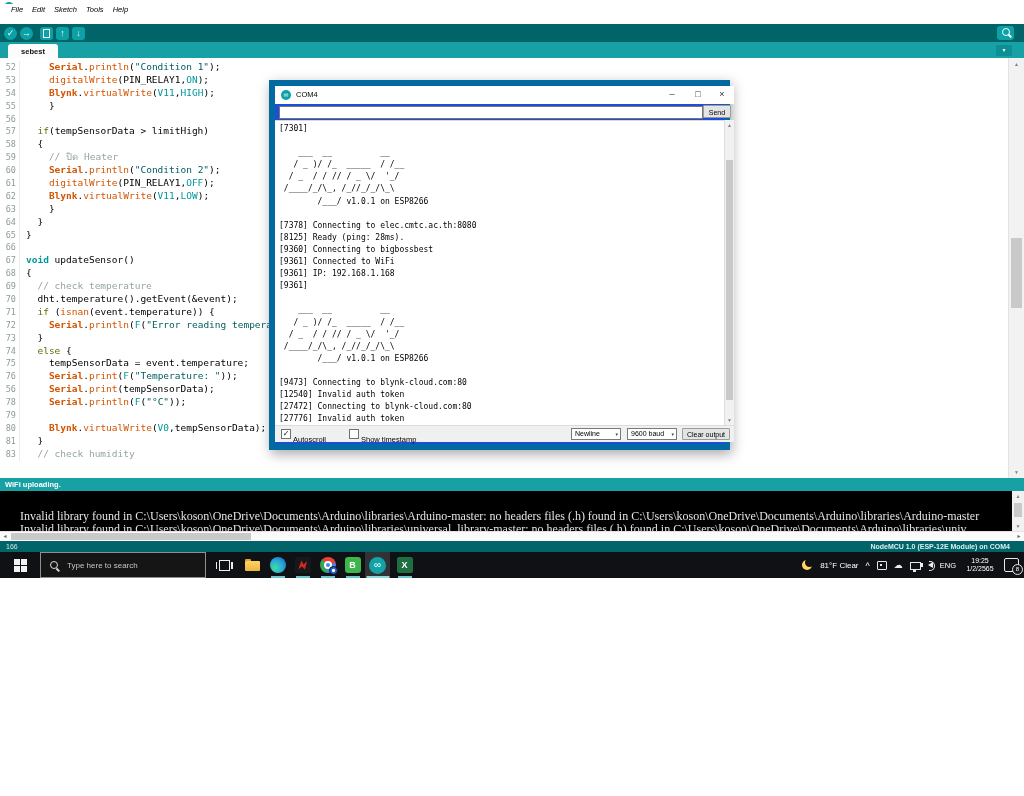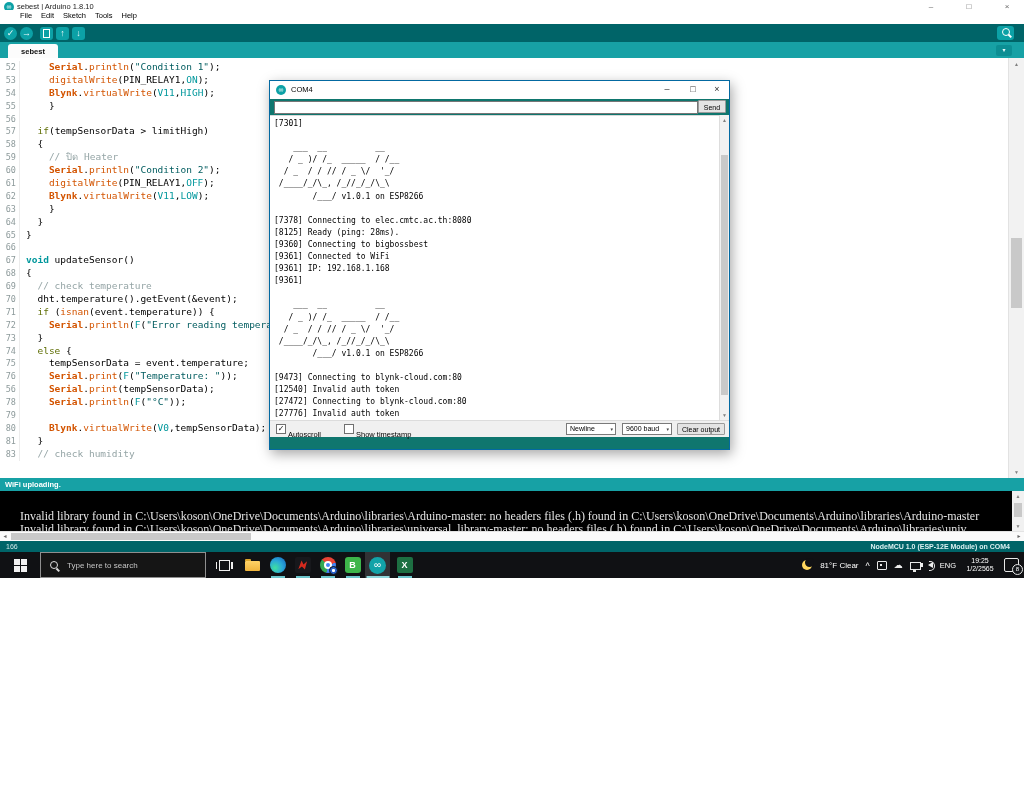--- a/index.html
+++ b/index.html
@@ -6,22 +6,22 @@
   .stage{position:relative;width:1024px;height:796px;background:#fff;overflow:hidden;
          font-family:"Liberation Sans",sans-serif;-webkit-font-smoothing:antialiased;}
 
   
   .ide{position:absolute;left:0;top:0;width:1024px;height:552px;background:#fff;}
   .titlebar{position:absolute;left:0;top:0;width:1024px;height:14px;background:#fff;}
   .app-ico{position:absolute;left:4px;top:2px;width:10px;height:10px;border-radius:50%;
            background:#0ca1a6;color:#fff;font-size:7px;line-height:10px;text-align:center;}
   .titlebar .t-text{position:absolute;left:17px;top:0;font-size:7.5px;line-height:14px;color:#222;}
   .wbtn{position:absolute;top:0;width:22px;height:14px;text-align:center;line-height:14px;font-size:8px;color:#666;}
-  .menubar{position:absolute;left:0;top:10px;width:1024px;height:10px;background:#fff;
-           display:flex;align-items:center;padding-left:20px;gap:9px;box-sizing:border-box;}
+  .menubar{position:absolute;left:0;top:4px;width:1024px;height:10px;background:#fff;
+           display:flex;align-items:center;padding-left:11px;gap:9px;box-sizing:border-box;font-style:italic;}
   .menubar span{font-size:7.5px;color:#000;}
   .toolbar{position:absolute;left:0;top:24px;width:1024px;height:18px;background:#006468;}
   .tbtn{position:absolute;top:2.5px;width:13px;height:13px;background:#0ca1a6;color:#eef9f9;
         font-size:9px;line-height:13px;text-align:center;}
   .round{border-radius:50%;} .sqr{border-radius:3px;}
   .page-glyph{width:5px;height:7px;border:1px solid #fff;margin:2px auto 0 auto;}
   .lens{width:6px;height:6px;border:1.5px solid #fff;border-radius:50%;position:relative;margin:2px auto 0 auto;}
   .lens::after{content:"";position:absolute;width:4px;height:1.5px;background:#fff;transform:rotate(45deg);right:-3px;bottom:-1px;}
   .tabbar{position:absolute;left:0;top:42px;width:1024px;height:16px;background:#17a1a5;}
   .tab{position:absolute;left:8px;top:2px;width:50px;height:14px;background:#fcfcfc;border-radius:3px 3px 0 0;
@@ -51,22 +51,22 @@
   .con-scroll{position:absolute;left:1012px;top:491px;width:12px;height:40px;background:#f1f1f1;}
   .con-thumb{position:absolute;left:2px;top:12px;width:8px;height:14px;background:#c9c9c9;}
   .hscroll{position:absolute;left:0;top:531px;width:1024px;height:10px;background:#fafafa;border-top:1px solid #e3e3e3;box-sizing:border-box;}
   .h-arrow{position:absolute;top:0;width:10px;height:9px;font-size:5px;color:#666;text-align:center;line-height:9px;}
   .h-thumb{position:absolute;left:11px;top:1px;width:240px;height:7px;background:#c9c9c9;}
   .footer{position:absolute;left:0;top:541px;width:1024px;height:11px;background:#006468;}
   .footer .ln{position:absolute;left:6px;font-size:7px;color:#cfe8e9;line-height:11px;}
   .footer .board{position:absolute;right:14px;font-size:7px;font-weight:bold;color:#d9f0f1;line-height:11px;}
 
   
-  .monitor{position:absolute;left:269px;top:80px;width:461px;height:370px;background:#0f766e;
-           border:1px solid #0369a1;box-shadow:2px 4px 12px rgba(0,0,0,.35);z-index:10;box-sizing:border-box;}
+  .monitor{position:absolute;left:269px;top:80px;width:461px;height:370px;background:#1d4ed8;
+           border:6px solid #0369a1;box-shadow:2px 4px 12px rgba(0,0,0,.35);z-index:10;box-sizing:border-box;}
   .m-title{position:absolute;left:0;top:0;width:459px;height:18px;background:#fff;}
   .m-ico{position:absolute;left:6px;top:4px;width:10px;height:10px;border-radius:50%;background:#0ca1a6;
          color:#fff;font-size:7px;line-height:10px;text-align:center;}
   .m-title .m-text{position:absolute;left:21px;top:0;font-size:7.5px;line-height:18px;color:#000;}
   .m-btn{position:absolute;top:0;width:18px;height:17px;text-align:center;line-height:17px;font-size:9px;color:#333;}
   .m-input{position:absolute;left:4px;top:20px;width:418px;height:11px;border:1px solid #767676;
            font-size:8px;padding:0 2px;font-family:"Liberation Sans",sans-serif;}
   .m-send{position:absolute;left:428px;top:19px;width:28px;height:13px;background:#e4e4e4;border:1px solid #9b9b9b;
           border-radius:1px;font-size:7px;text-align:center;line-height:13px;color:#000;box-sizing:border-box;}
   .m-output{position:absolute;left:0;top:34px;width:449px;height:305px;background:#fff;overflow:hidden;border-top:1px solid #d9d9d9;box-sizing:border-box;}

